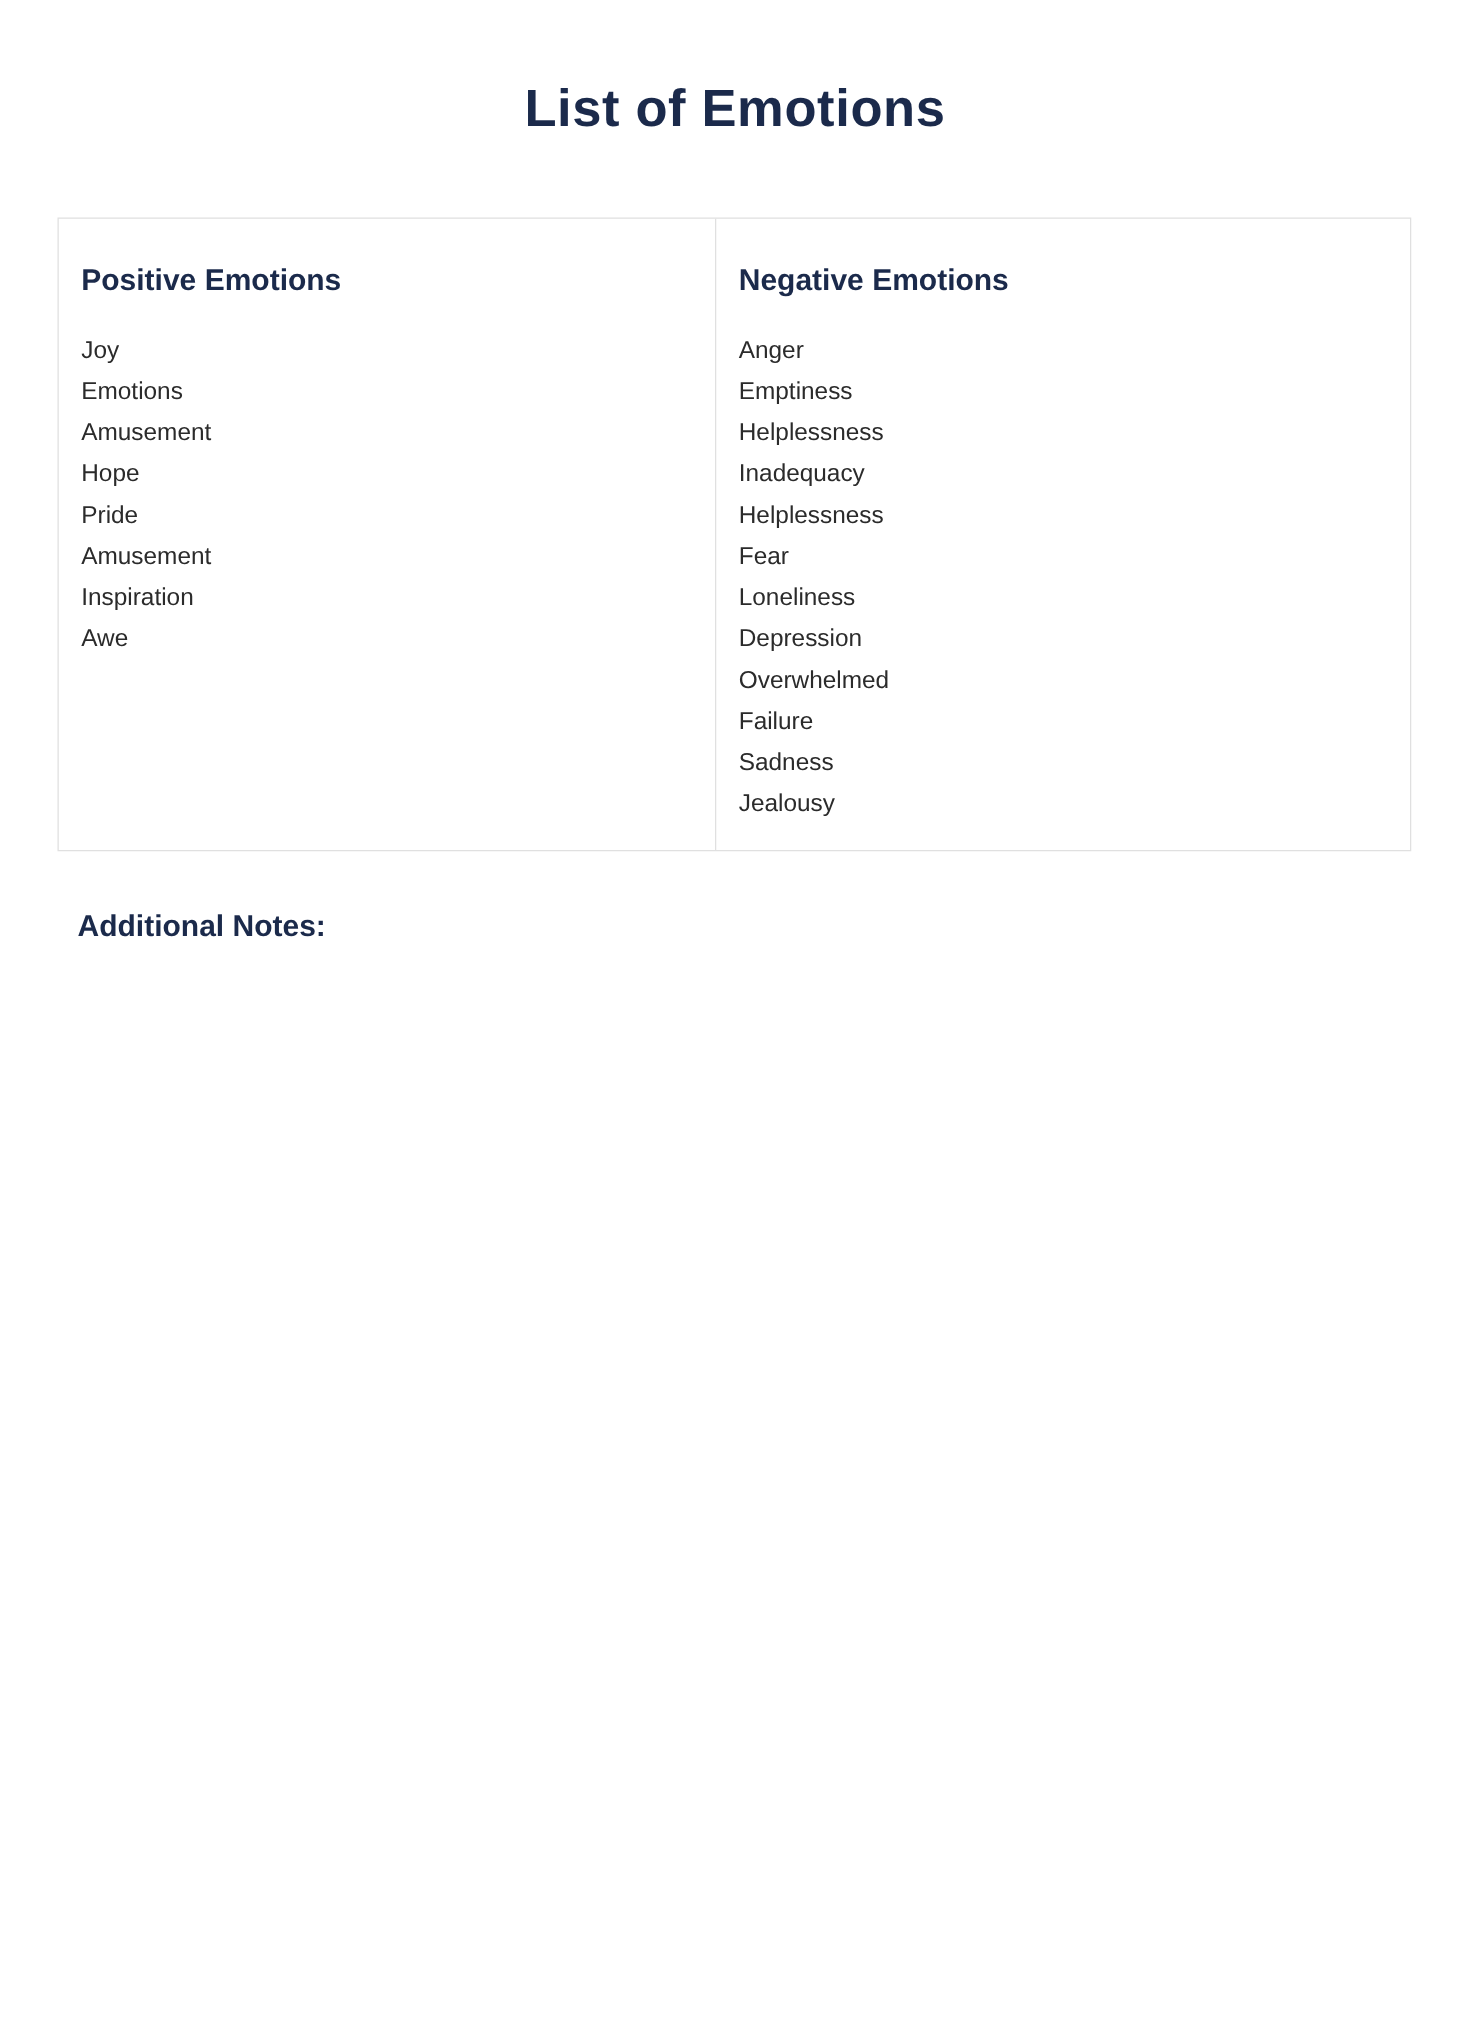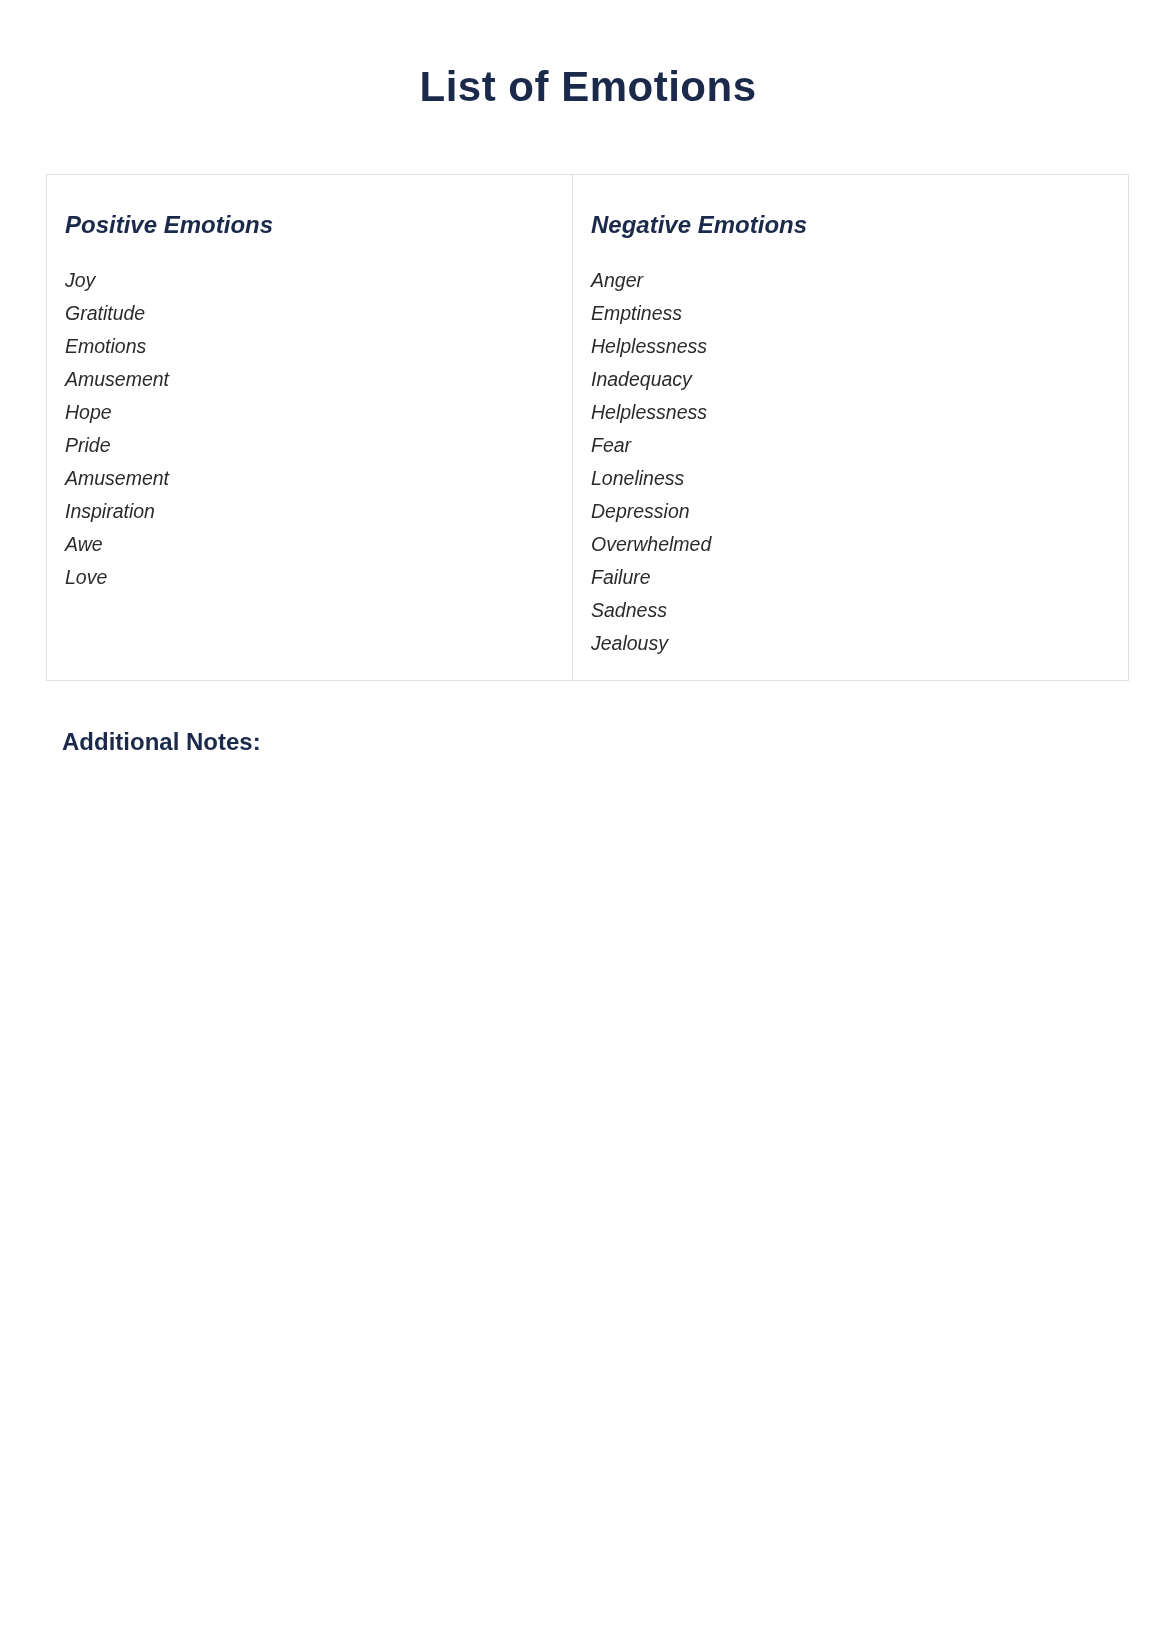--- a/index.html
+++ b/index.html
@@ -35,21 +35,20 @@
   .emotion-box {
     margin: 62px 47px 0 46px;
     border: 1px solid var(--border_gray, #e0e0e0);
     display: flex;
     align-items: stretch;
     background: var(--page_bg, #ffffff);
   }
 
   .emotion-col {
     padding: 20px 18px 20px 18px;
-    font-style: italic;
   }
   .emotion-col.left {
     width: 526px;
     flex: 0 0 526px;
     border-right: 1px solid var(--border_gray, #e0e0e0);
   }
   .emotion-col.right {
     flex: 1 1 auto;
   }
 
@@ -84,29 +83,27 @@
 <div class="page">
 
   <h1 class="doc-title">List of Emotions</h1>
 
   <div class="emotion-box">
 
     <section class="emotion-col left">
       <h2 class="col-heading">Positive Emotions</h2>
       <ul class="emotion-list">
         <li>Joy</li>
-        <li>Gratitude</li>
         <li>Emotions</li>
         <li>Amusement</li>
         <li>Hope</li>
         <li>Pride</li>
         <li>Amusement</li>
         <li>Inspiration</li>
         <li>Awe</li>
-        <li>Love</li>
       </ul>
     </section>
 
     <section class="emotion-col right">
       <h2 class="col-heading">Negative Emotions</h2>
       <ul class="emotion-list">
         <li>Anger</li>
         <li>Emptiness</li>
         <li>Helplessness</li>
         <li>Inadequacy</li>

